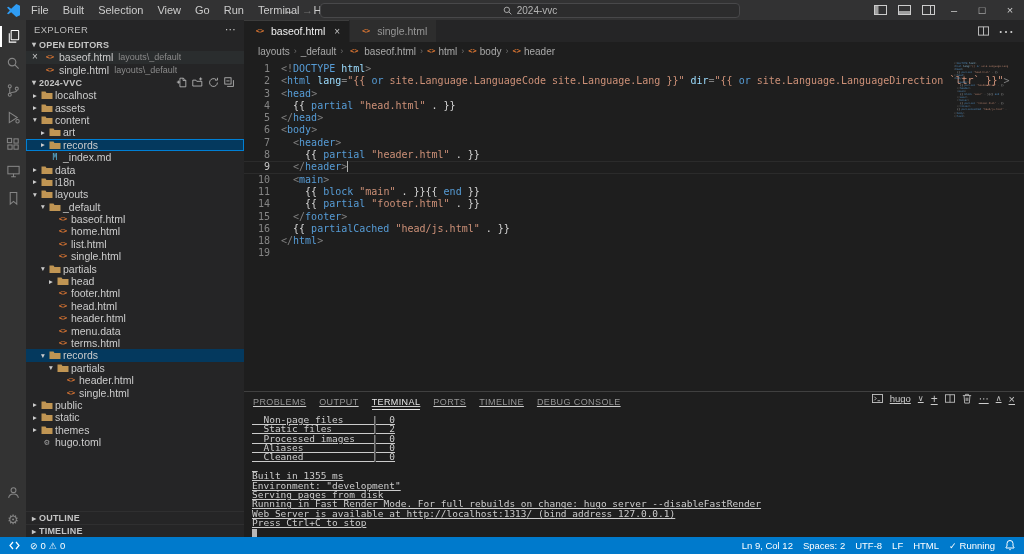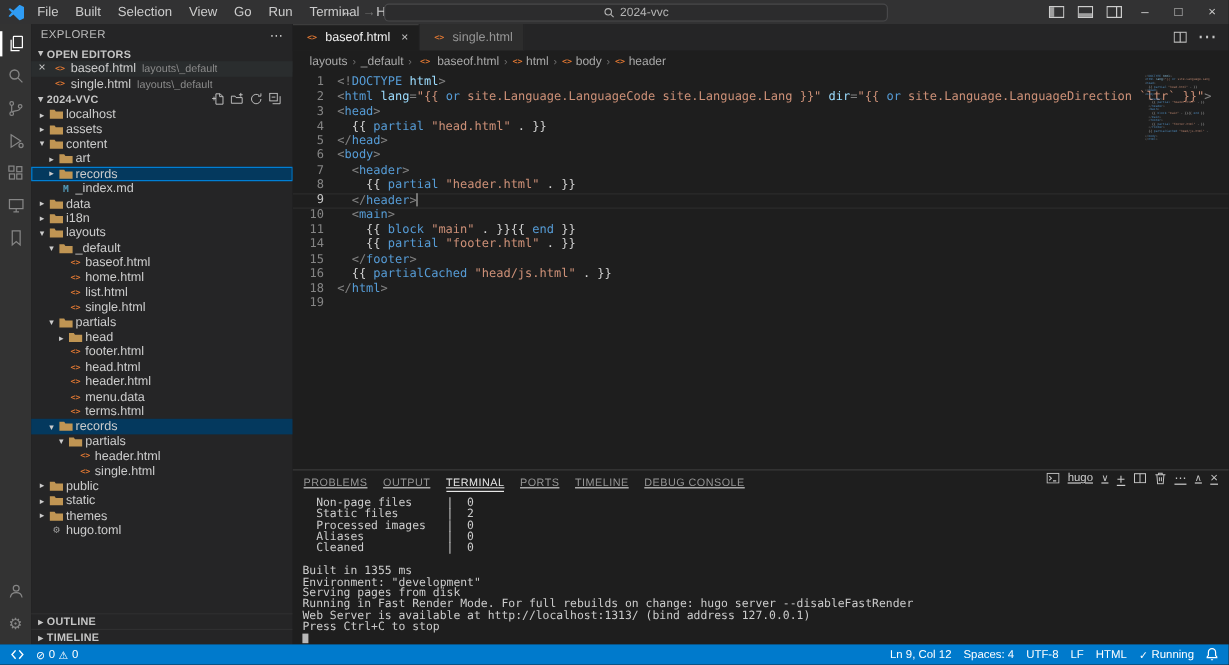--- a/index.html
+++ b/index.html
@@ -79,21 +79,21 @@
 
   
   .panel{flex:0 0 144px;border-top:1px solid #404040;display:flex;flex-direction:column;background:#1e1e1e;}
   .panel-header{flex:0 0 20px;display:flex;align-items:flex-start;padding:0 9px;text-decoration:underline;}
   .panel-tab{font-size:9px;color:#969696;margin-right:13px;letter-spacing:.4px;height:20px;line-height:20px;position:relative;}
   .panel-tab.active{color:#e7e7e7;}
   .panel-tab.active::after{content:"";position:absolute;left:0;right:0;bottom:2px;height:1px;background:#e7e7e7;}
   .panel-actions{margin-left:auto;display:flex;align-items:center;gap:7px;color:#c5c5c5;font-size:10px;}
   .shell-name{font-size:9.5px;color:#cccccc;}
   .terminal{flex:1;padding:3px 0 0 8px;font-family:"DejaVu Sans Mono",monospace;font-size:9.5px;line-height:9.4px;color:#cccccc;white-space:pre;overflow:hidden;}
-  .term-line{height:9.4px;}
+  .term-line{height:9.4px;text-decoration:underline;}
   .term-caret{display:inline-block;width:5px;height:8px;background:#b8b8b8;vertical-align:-1px;}
 
   
   .statusbar{flex:0 0 17px;background:#007acc;color:#ffffff;display:flex;align-items:center;font-size:9.5px;padding:0 4px;}
   .st-item{display:flex;align-items:center;gap:3px;padding:0 5px;height:17px;}
   .st-right{margin-left:auto;display:flex;align-items:center;}
   .st-glyph{font-size:9px;}
   svg{display:block;}
 </style>
 </head>
@@ -668,21 +668,21 @@
       <span class="st-glyph">⊘</span>
         <span>0</span>
       <span class="st-glyph">⚠</span>
         <span>0</span>
     </span>
     <span class="st-right" id="status-right">
         <span class="st-item">
           <span>Ln 9, Col 12</span>
         </span>
         <span class="st-item">
-          <span>Spaces: 4</span>
+          <span>Spaces: 2</span>
         </span>
         <span class="st-item">
           <span>UTF-8</span>
         </span>
         <span class="st-item">
           <span>LF</span>
         </span>
         <span class="st-item">
           <span>HTML</span>
         </span>

